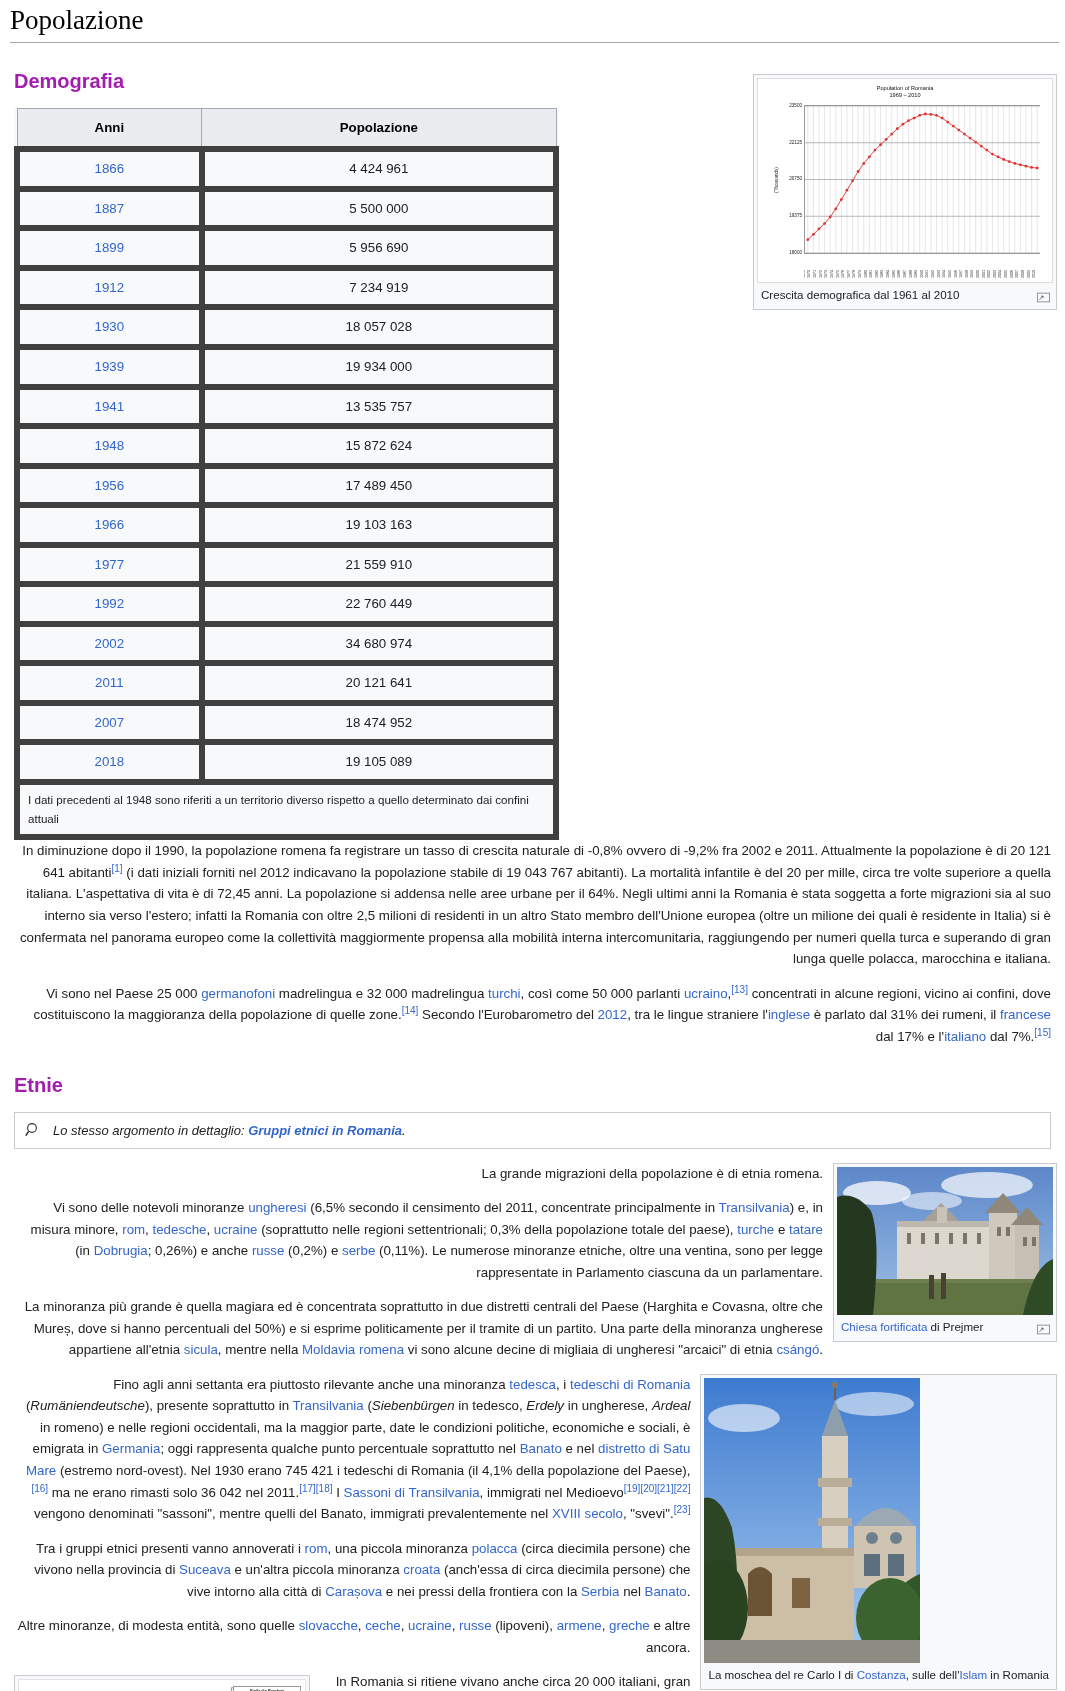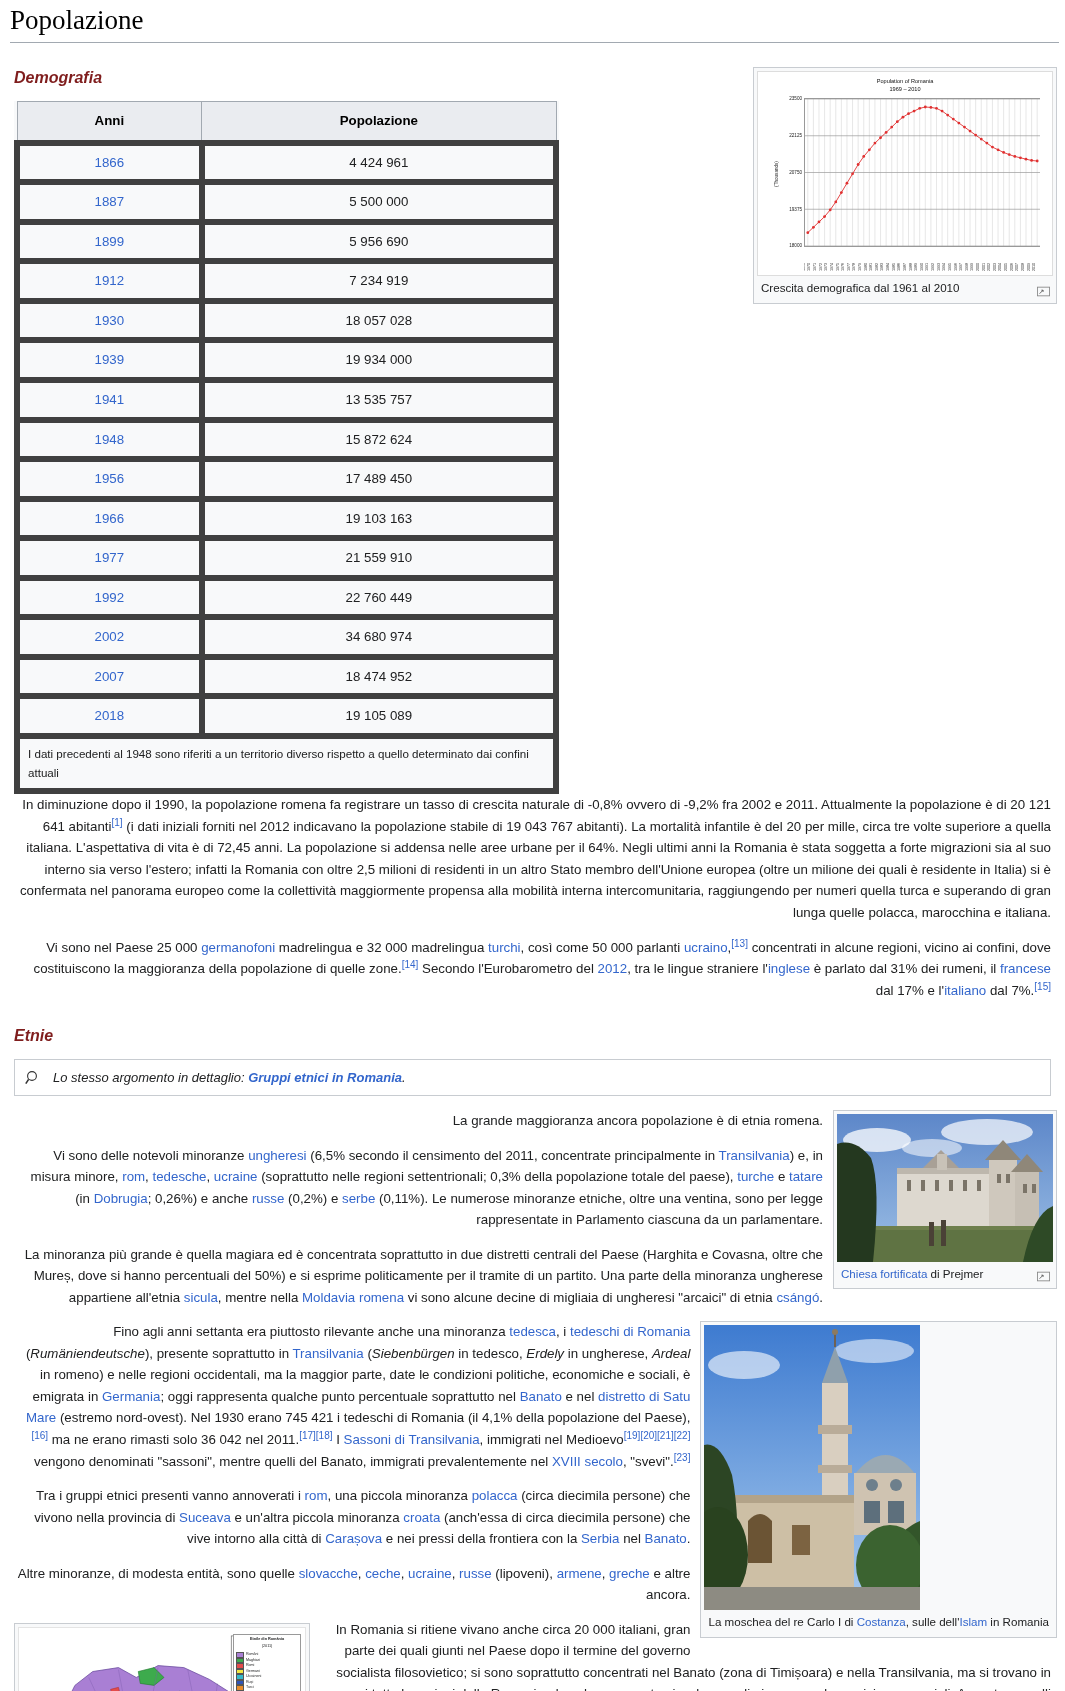--- a/index.html
+++ b/index.html
@@ -33,26 +33,25 @@
     padding: 0 0 5px 0;
     color: #000;
   }
   .title-rule {
     border-bottom: 1px solid #a2a9b1;
     margin: 0 6px 0 10px;
     height: 1px;
   }
   h2.sub-head {
     font-family: "Liberation Sans", sans-serif;
-    font-size: 16px;
+    font-size: 20px;
     font-weight: bold;
-    color: #7f1d1d;
+    color: #a21caf;
     margin: 22px 0 10px 14px;
     padding: 0;
-    font-style: italic;
   }
 
   
   .content { padding: 0 14px 0 14px; }
   p.body-par {
     margin: 0 0 13px 0;
     text-align: right;
   }
   a {
     color: #3366cc;
@@ -474,20 +473,24 @@
           </tr>
           <tr>
             <td class="year"><a href="#">1992</a></td>
             <td>22 760 449</td>
           </tr>
           <tr>
             <td class="year"><a href="#">2002</a></td>
             <td>34 680 974</td>
           </tr>
           <tr>
+            <td class="year"><a href="#">2011</a></td>
+            <td>20 121 641</td>
+          </tr>
+          <tr>
             <td class="year"><a href="#">2007</a></td>
             <td>18 474 952</td>
           </tr>
           <tr>
             <td class="year"><a href="#">2018</a></td>
             <td>19 105 089</td>
           </tr>
         </tbody>
       <tfoot>
         <tr>
@@ -560,21 +563,21 @@
       </div>
       <div class="thumb-caption">
         <a href="#">Chiesa fortificata</a><span> di Prejmer</span>
         <svg class="magnify-icon" viewBox="0 0 15 11">
           <rect x="0.5" y="0.5" width="14" height="10" fill="none" stroke="#888"></rect>
           <path d="M3 8 L7 4 M7 4 L5 4 M7 4 L7 6" stroke="#555" fill="none" stroke-width="1"></path>
         </svg>
       </div>
     </div>
 
-    <p class="body-par">La grande maggioranza ancora popolazione è di etnia romena.</p>
+    <p class="body-par">La grande migrazioni della popolazione è di etnia romena.</p>
 
     <p class="body-par"><span>Vi sono delle notevoli minoranze </span><a href="#">ungheresi</a><span> (6,5% secondo il censimento del 2011, concentrate principalmente in </span><a href="#">Transilvania</a><span>) e, in misura minore, </span><a href="#">rom</a><span>, </span><a href="#">tedesche</a><span>, </span><a href="#">ucraine</a><span> (soprattutto nelle regioni settentrionali; 0,3% della popolazione totale del paese), </span><a href="#">turche</a><span> e </span><a href="#">tatare</a><span> (in </span><a href="#">Dobrugia</a><span>; 0,26%) e anche </span><a href="#">russe</a><span> (0,2%) e </span><a href="#">serbe</a><span> (0,11%). Le numerose minoranze etniche, oltre una ventina, sono per legge rappresentate in Parlamento ciascuna da un parlamentare.</span></p>
 
     <p class="body-par"><span>La minoranza più grande è quella magiara ed è concentrata soprattutto in due distretti centrali del Paese (Harghita e Covasna, oltre che Mureș, dove si hanno percentuali del 50%) e si esprime politicamente per il tramite di un partito. Una parte della minoranza ungherese appartiene all'etnia </span><a href="#">sicula</a><span>, mentre nella </span><a href="#">Moldavia romena</a><span> vi sono alcune decine di migliaia di ungheresi "arcaici" di etnia </span><a href="#">csángó</a><span>.</span></p>
 
     <div class="thumb-right" style="margin-right:-6px;">
       <div class="photo photo-mosque">
         <svg width="216" height="285" viewBox="0 0 216 285">
           <defs>
             <linearGradient id="sky2" x1="0" y1="0" x2="0" y2="1">

